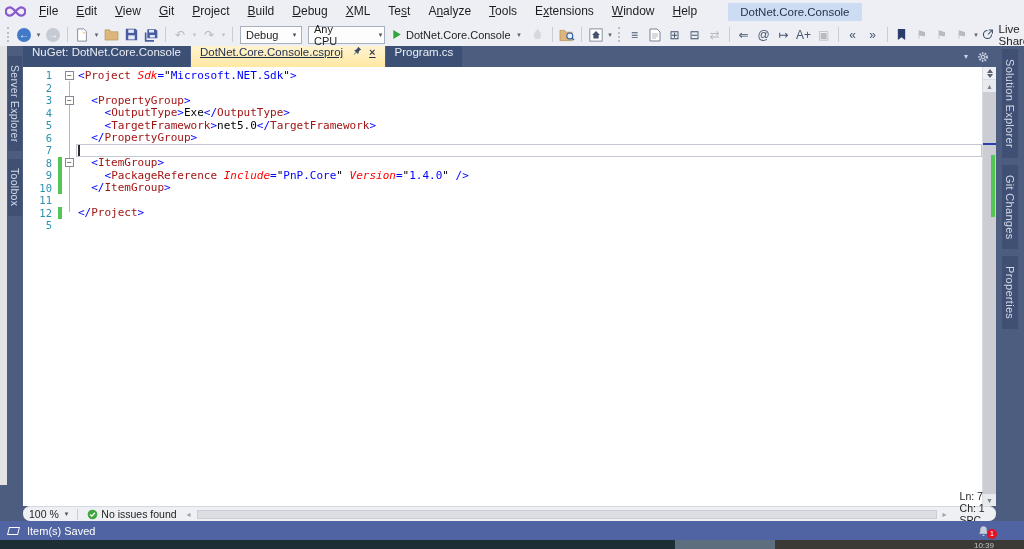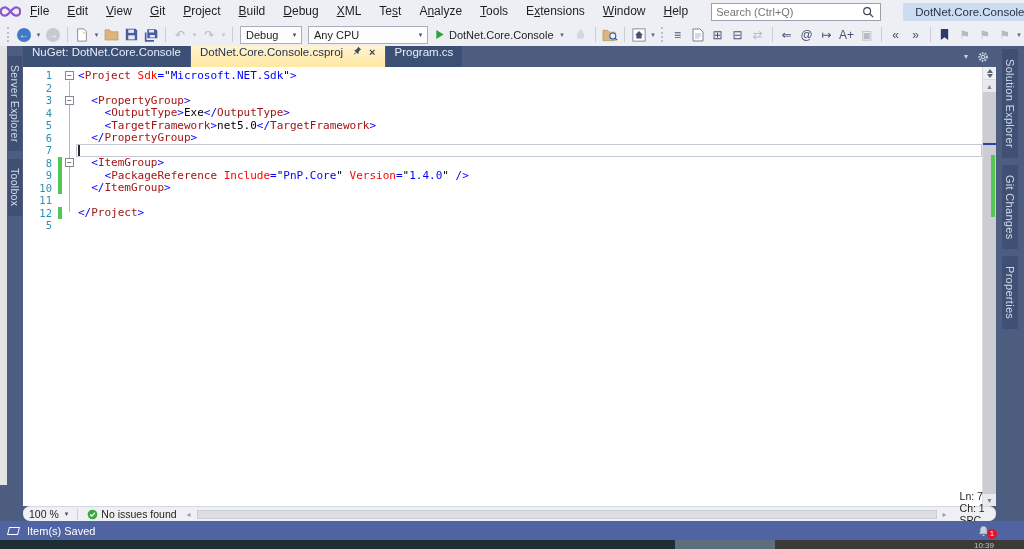--- a/index.html
+++ b/index.html
@@ -49,21 +49,21 @@
   .vtab { writing-mode:vertical-rl; background:#3f5074; color:#d3dae7; font-size:10.5px;
     padding:9px 1px; letter-spacing:.3px; }
   .railR .vtab { font-size:11px; padding:10px 2px; }
 
   .centercol { flex:1; display:flex; flex-direction:column; min-width:0; }
 
   
   .tabstrip { height:21px; display:flex; align-items:flex-end; flex:0 0 21px; }
   .dtab { height:21px; display:flex; padding:0 9px; font-size:11.5px;
     background:#3c4f74; color:#e9eef7; margin-right:1px; white-space:nowrap; }
-  .dtab.active { background:linear-gradient(#fff4d1,#ffe8a2); color:#1f2f50; }
+  .dtab.active { background:linear-gradient(#fff4d1,#ffe8a2); color:#1f2f50;text-decoration:underline; }
   .dtab .pin { margin-left:10px; display:flex; }
   .dtab .cls { margin-left:7px; font-size:11px; font-weight:bold; color:#3a4358; }
   .strip-right { margin-left:auto; display:flex; align-items:center; gap:9px; padding-right:7px; align-self:center; }
   .strip-right .dd { color:#ccd3e2; font-size:8px; }
 
   
   .editor { flex:1; background:#fff; display:flex; min-height:0; }
   .lines { flex:1; padding-top:2px; overflow:hidden; position:relative;
     font-family:"DejaVu Sans Mono","Liberation Mono",monospace; font-size:11px; }
   .line { height:12.5px; display:flex; align-items:center; }
@@ -71,21 +71,21 @@
     font-family:"DejaVu Sans Mono","Liberation Mono",monospace; }
   .chgcol { width:6px; height:100%; }
   .line.changed .chgcol { background:#53c653; border-left:1px solid #fff; border-right:1px solid #fff; }
   .foldcol { width:13px; height:100%; display:flex; align-items:center; justify-content:center; position:relative; z-index:2; }
   .foldbox { width:9px; height:9px; border:1px solid #868896; background:#fff; color:#3c3c3c;
     font-size:8px; line-height:7px; text-align:center; display:block; }
   .outline-line { position:absolute; left:46px; top:14px; height:131px; width:1px; background:#b4b6c0; z-index:1; }
   .codewrap { flex:1; height:100%; display:flex; align-items:center; white-space:pre; padding-left:2px; }
   .line.current .codewrap { box-shadow:inset 0 0 0 1px #c3c8d4; }
   .caret { width:2px; height:11px; background:#2d2d2d; display:inline-block; }
-  .tk-d { color:#0000ff; } .tk-e { color:#a31515; } .tk-a { color:#ff0000; }
+  .tk-d { color:#0000ff; } .tk-e { color:#a31515; } .tk-a { color:#ff0000;font-style:italic; }
   .tk-v { color:#0000ff; } .tk-q, .tk-p, .tk-t { color:#000; }
 
   
   .vscroll { width:14px; background:#e9eaee; border-left:1px solid #d9dbe0; display:flex; flex-direction:column; }
   .vs-split { height:13px; background:#eef0f4; display:flex; flex-direction:column; align-items:center;
     justify-content:center; gap:1px; border-bottom:1px solid #d9dbe0; }
   .tri-up { width:0; height:0; border-left:3px solid transparent; border-right:3px solid transparent; border-bottom:4px solid #5a6170; }
   .tri-dn { width:0; height:0; border-left:3px solid transparent; border-right:3px solid transparent; border-top:4px solid #5a6170; }
   .vs-arrow { height:12px; display:flex; align-items:center; justify-content:center; color:#7d828d; font-size:7px; }
   .vs-track { flex:1; position:relative; background:#cbcdd3; }
@@ -145,29 +145,20 @@
         <span class="menu-item"><u>B</u>uild</span>
         <span class="menu-item"><u>D</u>ebug</span>
         <span class="menu-item"><u>X</u>ML</span>
         <span class="menu-item">Te<u>s</u>t</span>
         <span class="menu-item">A<u>n</u>alyze</span>
         <span class="menu-item"><u>T</u>ools</span>
         <span class="menu-item">E<u>x</u>tensions</span>
         <span class="menu-item"><u>W</u>indow</span>
         <span class="menu-item"><u>H</u>elp</span>
       </div>
-    <div class="search">
-      <input placeholder="Search (Ctrl+Q)" style="">
-      <span class="mag">
-        <svg class="i" width="12" height="12" viewBox="0 0 14 14">
-            <circle cx="6" cy="6" r="4" fill="none" stroke="#3c4352" stroke-width="1.4"></circle>
-            <path d="M9 9l4 4" stroke="#3c4352" stroke-width="1.4"></path>
-          </svg>
-      </span>
-    </div>
     <div class="chip">DotNet.Core.Console</div>
 
   </div>
 
   <div class="toolbar">
     <div style="display:flex;align-items:center;" id="tb-items">
         <span class="tb-grip"></span>
         <span class="tb-ic">
           <span class="circ" style="background: rgb(67, 121, 201);">←</span>
         </span>
@@ -206,21 +197,21 @@
         <span class="tb-sep"></span>
         <span class="tb-ic dis">↶</span>
         <span class="tb-caret dis">▾</span>
         <span class="tb-ic dis">↷</span>
         <span class="tb-caret dis">▾</span>
         <span class="tb-sep"></span>
         <div class="tb-dd" style="width: 62px;">
           <span class="lbl">Debug</span>
           <span class="car">▾</span>
         </div>
-        <div class="tb-dd" style="width: 120px; gap: 35px;">
+        <div class="tb-dd" style="width: 77px; gap: 35px;">
           <span class="lbl">Any CPU</span>
           <span class="car">▾</span>
         </div>
         <div class="tb-run">
           <span>
             <svg class="i" width="10" height="11" viewBox="0 0 10 12">
               <path d="M1 1l8 5-8 5z" fill="#2fa33c"></path>
             </svg>
           </span>
           <span>DotNet.Core.Console</span>

